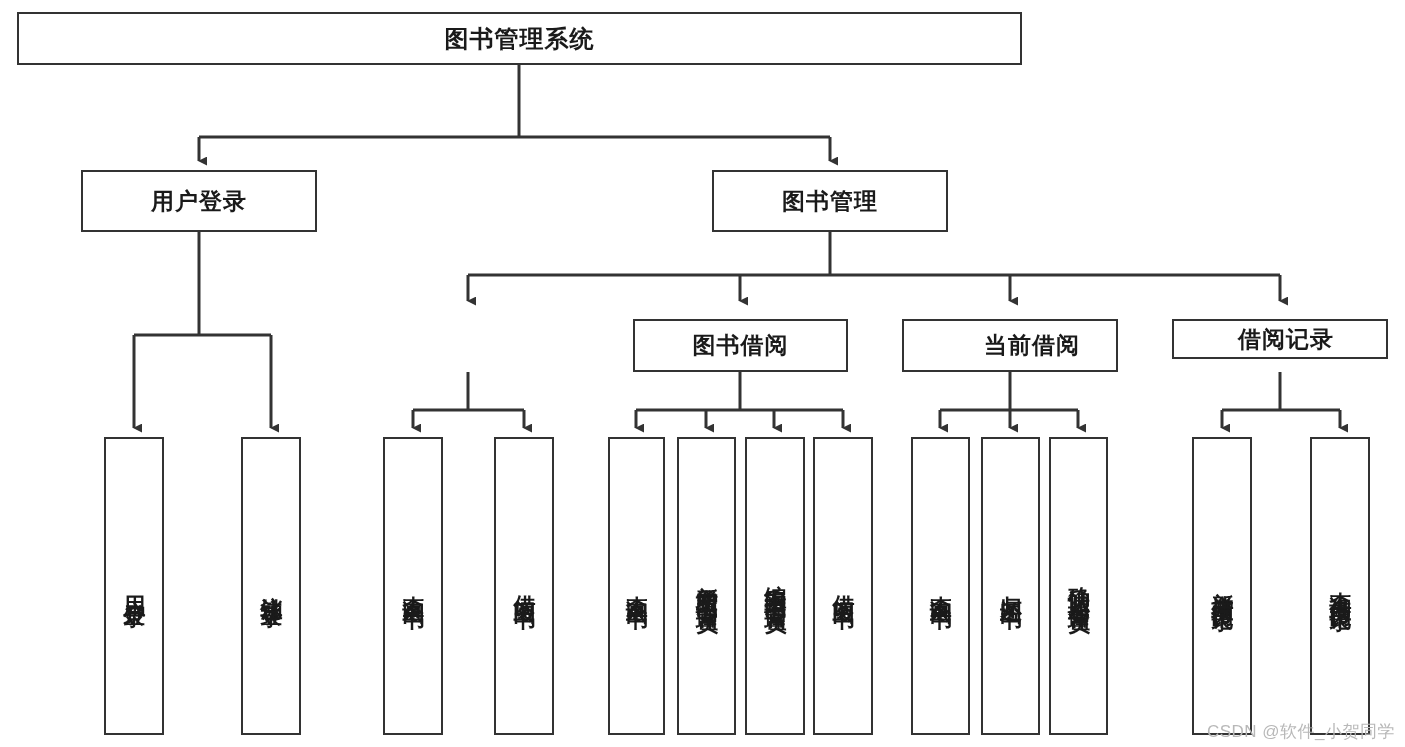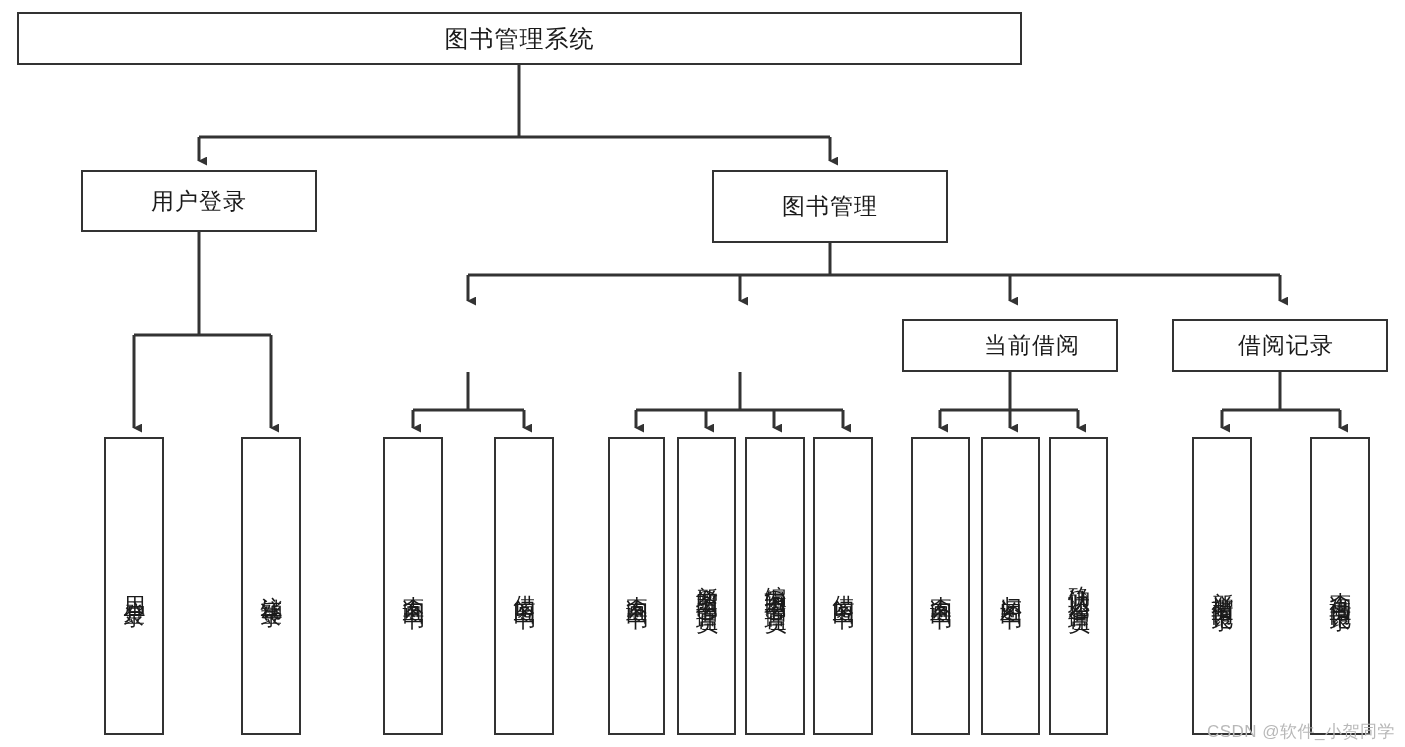--- a/index.html
+++ b/index.html
@@ -36,20 +36,21 @@
     justify-content: center;
     z-index: 2;
   }
   .node-label {
     font-size: 23px;
     line-height: 1.15;
     letter-spacing: 1px;
     color: #1a1a1a;
     white-space: nowrap;
     text-align: left;
+    font-weight: bold;
   }
   .node.root .node-label { font-size: 24px; }
   .node.leaf {
     align-items: center;
     justify-content: center;
   }
   .node.leaf .node-label {
     writing-mode: vertical-rl;
     text-orientation: upright;
     font-size: 22px;
@@ -125,28 +126,31 @@
     </g>
   </svg>
 
   <div class="node root" style="left:17px; top:12px; width:1005px; height:53px;">
     <span class="node-label">图书管理系统</span>
   </div>
 
   <div class="node" style="left:81px; top:170px; width:236px; height:62px;">
     <span class="node-label">用户登录</span>
   </div>
-  <div class="node" style="left:712px; top:170px; width:236px; height:73px;">
+  <div class="node" style="left:712px; top:170px; width:236px; height:62px;">
     <span class="node-label">图书管理</span>
   </div>
 
+  <div class="node" style="left:633px; top:319px; width:215px; height:53px;">
+    <span class="node-label">图书借阅</span>
+  </div>
   <div class="node" style="left:902px; top:319px; width:216px; height:53px;padding-left:44px;">
     <span class="node-label">当前借阅</span>
   </div>
-  <div class="node" style="left:1172px; top:319px; width:216px; height:53px;padding-left:12px;">
+  <div class="node" style="left:1172px; top:319px; width:216px; height:40px;padding-left:12px;">
     <span class="node-label">借阅记录</span>
   </div>
 
   <div class="node leaf" style="left:104px; top:437px; width:60px; height:298px;">
     <span class="node-label">用户登录</span>
   </div>
   <div class="node leaf" style="left:241px; top:437px; width:60px; height:298px;">
     <span class="node-label">注销登录</span>
   </div>
 

